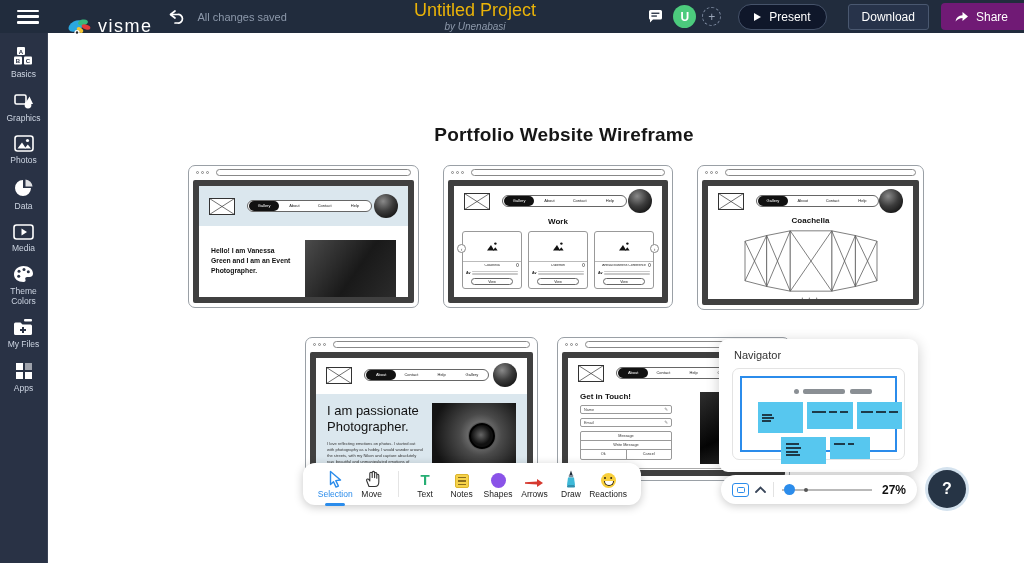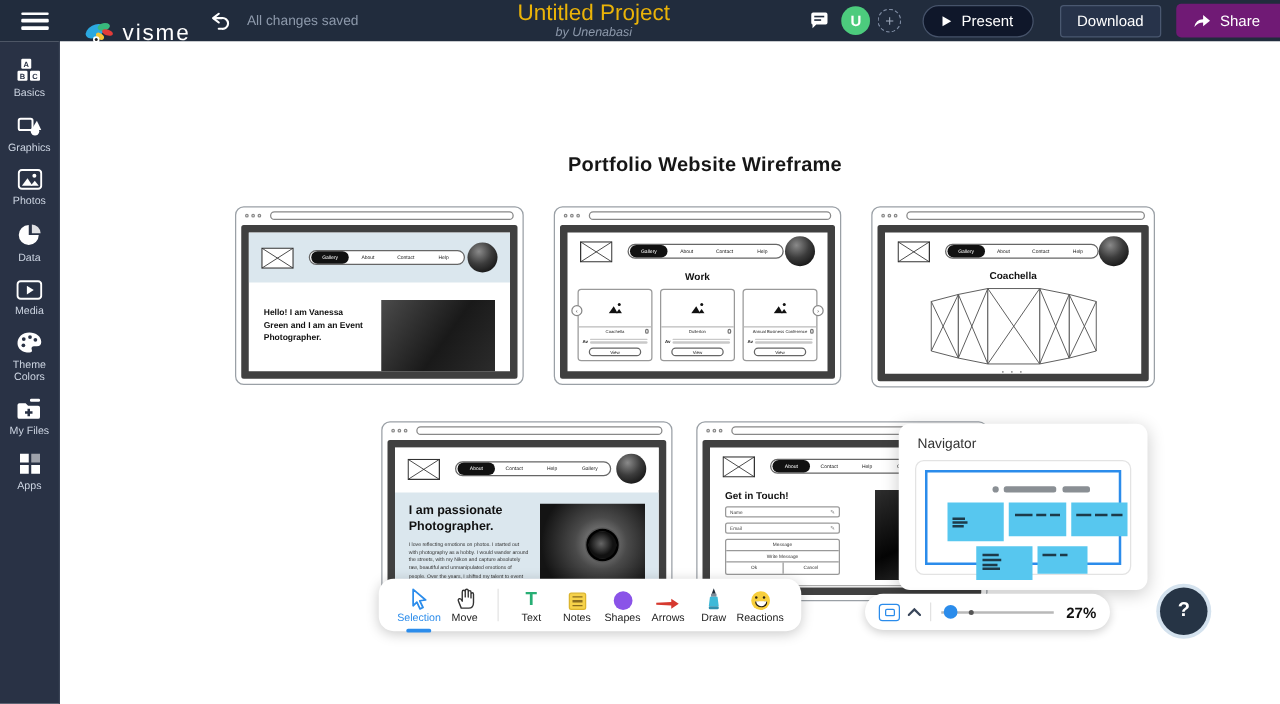--- a/index.html
+++ b/index.html
@@ -5,21 +5,21 @@
   * { margin:0; padding:0; box-sizing:border-box; }
   html,body { width:1024px; height:563px; overflow:hidden; background:#fff;
     font-family:"Liberation Sans", sans-serif; }
 
   
   #topbar { position:absolute; top:0; left:0; width:1024px; height:33px;
     background:#212c3d; display:flex; align-items:center; color:#fff; z-index:60; }
   #hamburger { width:22px; height:14px; margin-left:17px; display:flex;
     flex-direction:column; justify-content:space-between; cursor:pointer; }
   #hamburger span { display:block; height:2.5px; background:#fff; border-radius:1px; }
-  #logo { display:flex; margin-left:28px; gap:5px;margin-top:20px; }
+  #logo { display:flex; align-items:center; margin-left:28px; gap:5px;margin-top:20px; }
   #logo-text { font-size:18px; letter-spacing:1.5px; color:#fff; font-weight:400; }
   #undo { margin-left:14px; display:flex; align-items:center; }
   #save-status { color:#8d99ab; font-size:11px; margin-left:14px; }
   #doc-title-wrap { position:absolute; left:375px; top:0; width:200px; height:33px;
     display:flex; flex-direction:column; justify-content:center; text-align:center; }
   #doc-title { font-size:18px; color:#eab308; line-height:1.2; }
   #doc-subtitle { font-size:10px; color:#8d99ab; font-style:italic; line-height:1.2; }
   #topbar-right { position:absolute; right:0; top:0; height:33px; display:flex;
     align-items:center; }
   .tb-iconbtn { display:flex; align-items:center; justify-content:center; cursor:pointer; }
@@ -47,21 +47,21 @@
   .sb-item { width:48px; display:flex; flex-direction:column; align-items:center;
     margin-bottom:12px; cursor:pointer; }
   .sb-item svg { display:block; }
   .sb-label { font-size:8.5px; color:#cdd5e2; margin-top:3px; text-align:center;
     line-height:1.2; width:46px; }
 
   
   #canvas { position:absolute; top:33px; left:49px; width:975px; height:530px;
     background:#fff; }
   #canvas-title { position:absolute; left:265px; top:91px; width:500px; text-align:center;
-    font-size:16px; font-weight:bold; color:#161616; letter-spacing:.2px; }
+    font-size:19px; font-weight:bold; color:#161616; letter-spacing:.2px; }
 
   
   .browser { position:absolute; background:#fff; border:1px solid #9aa0a6;
     border-radius:7px; }
   .chrome { height:13px; display:flex; align-items:center; padding:0 7px; }
   .chrome .dot { width:3px; height:3px; border-radius:50%; border:1px solid #888;
     margin-right:2px; }
   .chrome .urlbar { flex:1; height:7px; border:1px solid #888; border-radius:4px;
     margin-left:5px; }
   .page { position:absolute; left:4px; right:4px; top:14px; bottom:4px;
@@ -115,21 +115,21 @@
   #wf-gallery .carousel { display:flex; justify-content:center; margin-top:3px; }
   #wf-gallery .car-dots { text-align:center; font-size:5px; color:#888; letter-spacing:2px;
     margin-top:1px; }
 
   
   #wf-about { left:256px; top:304px; width:233px; height:144px; }
   #wf-about .wf-header { height:34px; background:#fff; }
   #wf-about .blue-sec { background:#dbe7ee; margin-top:2px; height:84px; display:flex;
     padding:9px 11px 0 11px; gap:9px; }
   #wf-about .col-text { width:96px; }
-  #wf-about .sec-heading { font-size:10px; font-weight:bold; color:#111; line-height:1.25; }
+  #wf-about .sec-heading { font-size:13px; font-weight:normal; color:#111; line-height:1.25; }
   #wf-about .sec-para { font-size:4.1px; color:#333; line-height:1.5; margin-top:5px; }
   #wf-about .photo { flex:1; height:66px; position:relative;
     background:radial-gradient(circle at 58% 48%, #9a9a9a 0%, #4a4a4a 35%, #141414 80%); }
   #wf-about .lens { position:absolute; left:44%; top:30%; width:26px; height:26px;
     border-radius:50%; background:radial-gradient(circle at 45% 45%, #666 0%, #111 55%);
     border:2px solid #000; box-shadow:0 0 0 1px #555; }
 
   
   #wf-contact { left:508px; top:304px; width:233px; height:144px; }
   #wf-contact .wf-header { height:30px; }
@@ -187,21 +187,21 @@
   #navigator .nav-title { font-size:11px; color:#333; padding:10px 0 0 15px; }
   #nav-inner { margin:7px 13px 0 13px; border:1px solid #e3e3e3; border-radius:7px;
     padding:7px; height:92px; }
   #nav-viewport { border:2px solid #2b8ceb; width:100%; height:100%; position:relative;
     background:#fff; }
   .mini { position:absolute; background:#57c7ef; }
   .mini-mark { position:absolute; background:#1d3b4a; height:1.5px; }
   .mini-gray { position:absolute; background:#8a8f94; border-radius:2px; }
 
   
-  #zoom-pill { position:absolute; left:692px; top:475px; width:196px; height:29px;
+  #zoom-pill { position:absolute; left:721px; top:475px; width:196px; height:29px;
     background:#fff; border-radius:15px; box-shadow:0 2px 8px rgba(0,0,0,.20);
     display:flex; align-items:center; padding:0 11px; z-index:46; }
   #minimap-toggle { width:17px; height:14px; border:1.6px solid #2b8ceb; border-radius:3px;
     display:flex; align-items:center; justify-content:center; cursor:pointer; }
   #minimap-toggle i { display:block; width:8px; height:6px; border:1.4px solid #2b8ceb;
     border-radius:1.5px; }
   #zoom-chevron { margin-left:6px; cursor:pointer; display:flex; }
   #zoom-divider { width:1px; height:15px; background:#e2e2e2; margin:0 8px 0 7px; }
   #zoom-slider { flex:1; position:relative; height:12px; cursor:pointer; }
   #zoom-track { position:absolute; left:0; right:0; top:5.5px; height:1.5px; background:#b9b9b9; }

